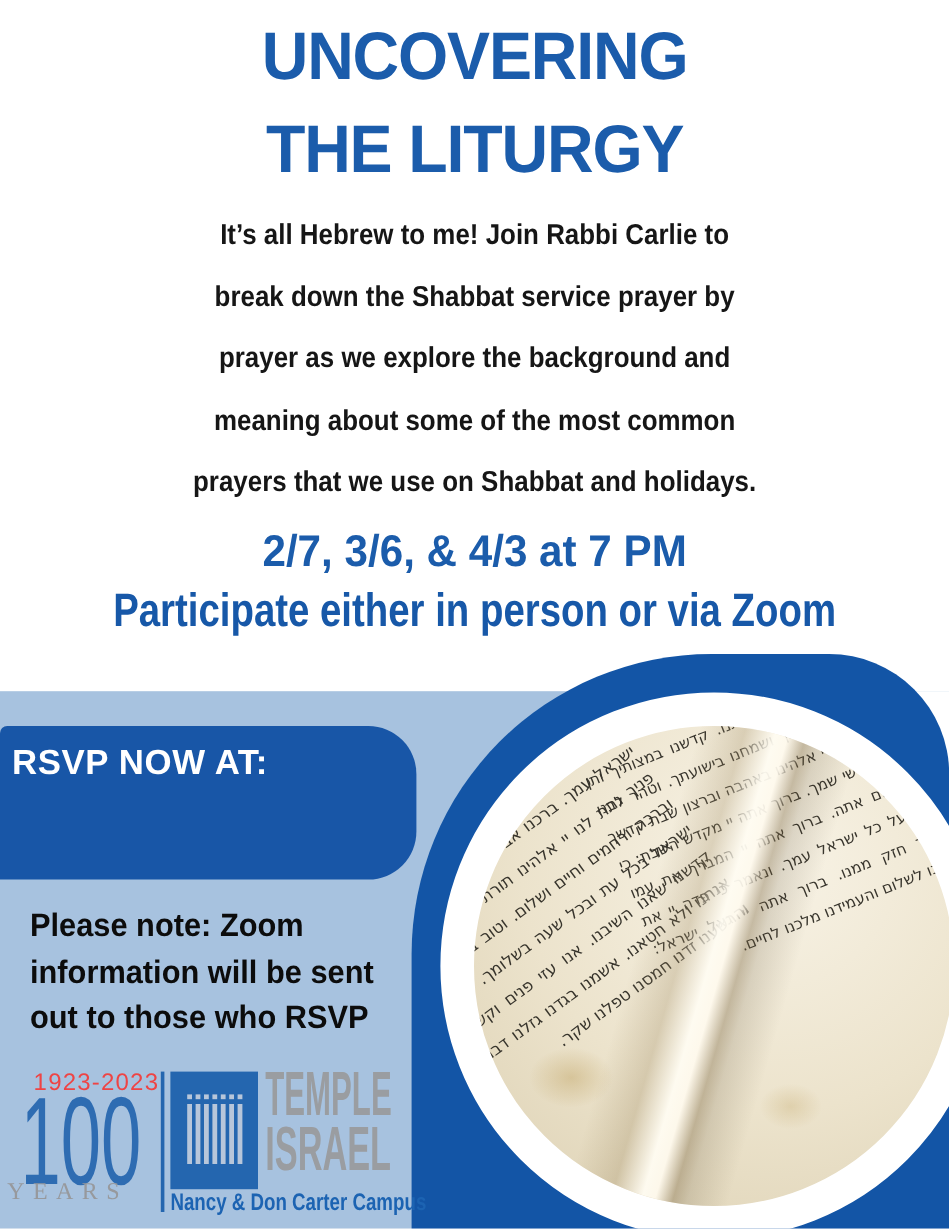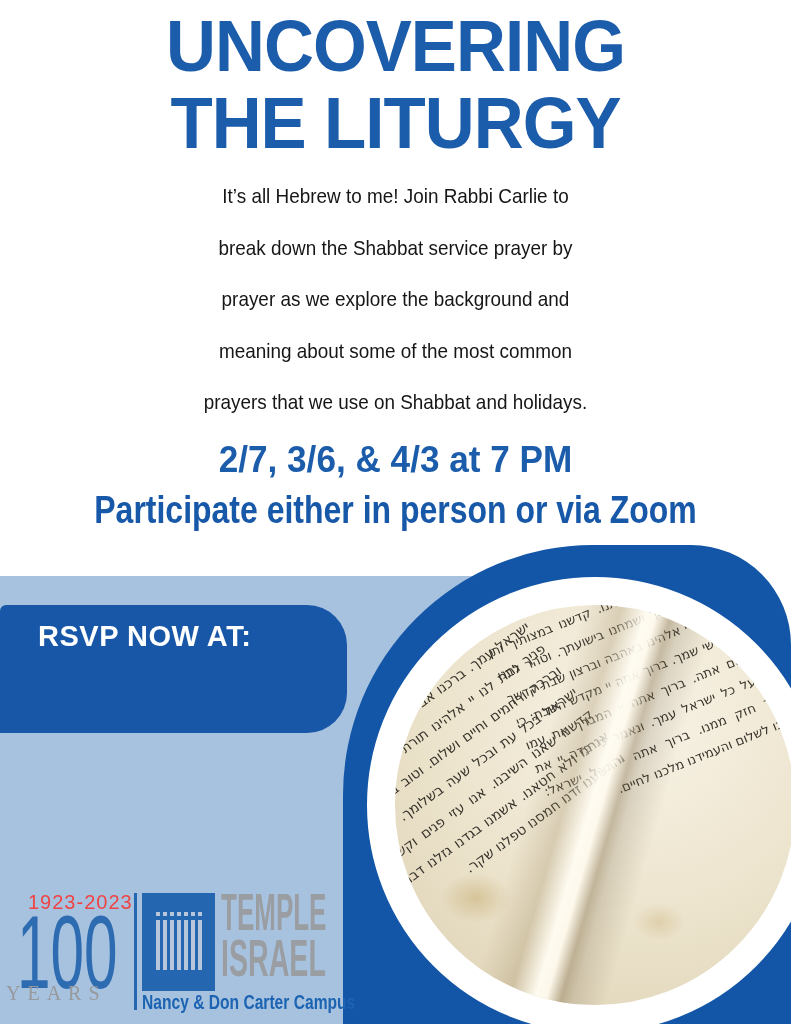--- a/index.html
+++ b/index.html
@@ -5,26 +5,26 @@
   html,body{margin:0;padding:0;background:#e8e8e8;}
   .flyer{
     position:relative;width:791px;height:1024px;margin:0 auto;
     background:#ffffff;overflow:hidden;
     font-family:"Liberation Sans",sans-serif;
   }
   .abs{position:absolute;}
 
   
   .title{top:8px;left:0;width:791px;text-align:center;color:#1B5CAB;
-         font-weight:bold;font-size:72px;line-height:77px;letter-spacing:-1px;}
+         font-weight:bold;font-size:56px;line-height:77px;letter-spacing:-1px;}
   .title .tline{transform:scaleX(.96);}
 
   
   .desc{top:170px;left:0;width:791px;text-align:center;color:#161616;
-        font-weight:normal;font-size:21px;line-height:51.5px;}
+        font-weight:bold;font-size:24px;line-height:51.5px;}
   .desc .dline{transform:scaleX(.9);}
 
   
   .dates{top:437px;left:0;width:791px;text-align:center;color:#1B5CAB;
          font-weight:bold;font-size:37px;line-height:45px;transform:scaleX(.95);}
   .participate{top:487px;left:0;width:791px;text-align:center;color:#1758A8;
          font-weight:bold;font-size:39px;line-height:46px;transform:scaleX(.82);}
 
   
   .band{top:576px;left:0;width:791px;height:448px;background:#A7C2DF;}
@@ -49,21 +49,21 @@
           rgba(255,250,238,.92) 55%, rgba(120,100,64,.38) 66%,
           rgba(80,66,40,.16) 75%, rgba(190,170,130,0) 100%);}
   .stain1{position:absolute;left:46px;top:268px;width:70px;height:50px;border-radius:50%;
         background:radial-gradient(closest-side, rgba(176,140,60,.32), rgba(176,140,60,0));}
   .stain2{position:absolute;left:238px;top:298px;width:52px;height:38px;border-radius:50%;
         background:radial-gradient(closest-side, rgba(176,140,60,.22), rgba(176,140,60,0));}
 
   
   .rsvp{top:605px;left:0;width:347px;height:128px;background:#1856A7;
         border-radius:6px 40px 40px 0;color:#ffffff;font-weight:bold;
-        font-size:29px;line-height:34px;padding:14px 0 0 38px;box-sizing:border-box;
+        font-size:29px;line-height:34px;padding:14px 0 0 10px;box-sizing:border-box;
         letter-spacing:.5px;}
 
   
   .note{top:752px;left:25px;color:#0c0c0c;font-weight:bold;
         font-size:27px;line-height:38.5px;}
   .note .nline{transform:scaleX(.95);transform-origin:left center;}
 
   
   .logo-range{top:891px;left:28px;font-size:20px;color:#ef4444;letter-spacing:1px;}
   .logo-100{top:910px;left:17px;font-size:104px;line-height:84px;color:#2E6CB2;
@@ -113,20 +113,25 @@
     <div class="hpage page-right">אלהינו ואלהי אבותינו רצה במנוחתנו. קדשנו במצותיך ותן חלקנו בתורתך. שבענו מטובך ושמחנו בישועתך. וטהר לבנו לעבדך באמת. והנחילנו יי אלהינו באהבה וברצון שבת קדשך וינוחו בה ישראל מקדשי שמך. ברוך אתה יי מקדש השבת: כי אל מלך חנון ורחום אתה. ברוך אתה יי המברך את עמו ישראל בשלום: ועל כל ישראל עמך. ונאמר כי פדה יי את יעקב וגאלו מיד חזק ממנו. ברוך אתה יי גאל ישראל: השכיבנו יי אלהינו לשלום והעמידנו מלכנו לחיים.</div>
     <div class="spine"></div>
     <div class="stain1"></div>
     <div class="stain2"></div>
   </div>
 
   <div class="abs rsvp">
     <div>RSVP NOW AT:</div>
   </div>
 
+  <div class="abs note">
+    <div class="nline">Please note: Zoom</div>
+    <div class="nline">information will be sent</div>
+    <div class="nline">out to those who RSVP</div>
+  </div>
 
   <div>
     <div class="abs logo-range">1923-2023</div>
     <div class="abs logo-100">100</div>
     <div class="abs logo-years">YEARS</div>
     <div class="abs logo-divider"></div>
     <div class="abs logo-square">
       <div class="mark">
         <div class="dots">
             <i></i>

